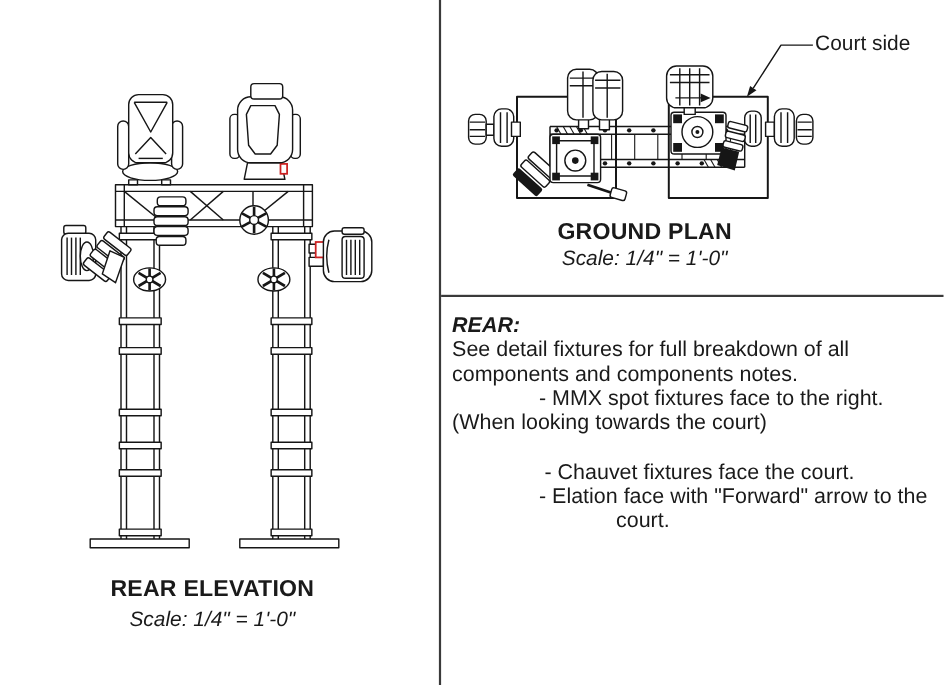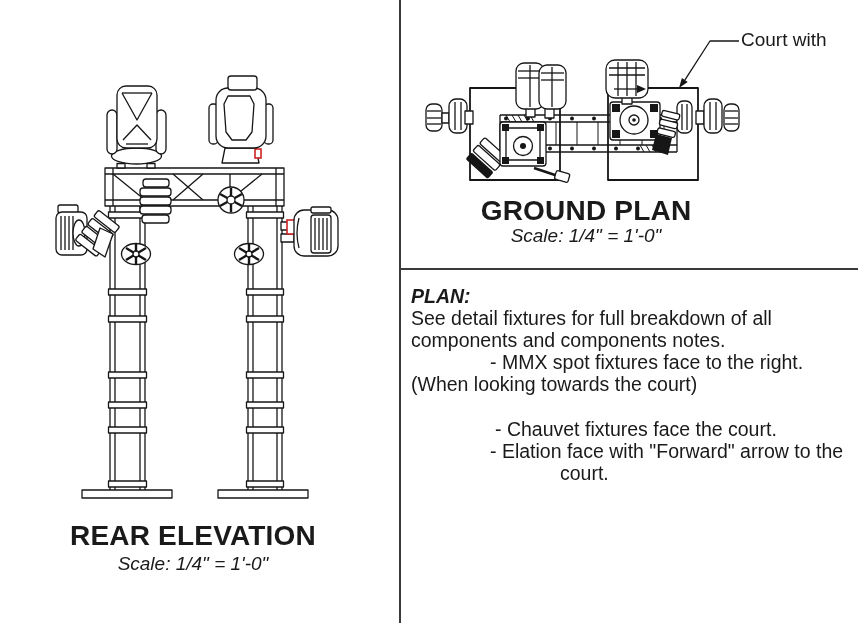--- a/index.html
+++ b/index.html
@@ -4,21 +4,21 @@
 <style>
   html,body{margin:0;padding:0;background:#fff;}
   .sheet{
     position:relative;width:858px;height:623px;background:#fff;overflow:hidden;
     font-family:"Liberation Sans", sans-serif;color:#1a1a1a;
   }
   .abs{position:absolute;}
   .vline{left:399px;top:0;width:2px;height:623px;background:#3a3a3a;}
   .hline{left:401px;top:268px;width:457px;height:2px;background:#3a3a3a;}
   .view-title{
-    font-size:28px;font-weight:bold;line-height:24px;text-align:center;
+    font-size:21px;font-weight:bold;line-height:24px;text-align:center;
     letter-spacing:0.2px;white-space:nowrap;
   }
   .view-scale{
     font-size:19px;font-style:italic;line-height:22px;text-align:center;white-space:nowrap;
   }
   .callout{font-size:19px;line-height:22px;white-space:nowrap;}
   .notes{left:411px;top:285px;width:440px;font-size:19.5px;line-height:22px;}
   .notes .nline{white-space:nowrap;}
   .n-bold-italic{font-weight:bold;font-style:italic;}
   .n-italic{font-style:italic;}
@@ -313,24 +313,24 @@
       <polygon class="bf" points="679,88 687.7,82.1 681.9,78.1"></polygon>
     </g>
   </svg>
 
   <div class="abs view-title" style="left:43px;top:524px;width:300px">REAR ELEVATION</div>
   <div class="abs view-scale" style="left:43px;top:553px;width:300px">Scale: 1/4" = 1'-0"</div>
 
   <div class="abs view-title" style="left:436px;top:199px;width:300px">GROUND PLAN</div>
   <div class="abs view-scale" style="left:436px;top:225px;width:300px">Scale: 1/4" = 1'-0"</div>
 
-  <div class="abs callout" style="left:741px;top:29px">Court with</div>
+  <div class="abs callout" style="left:741px;top:29px">Court side</div>
 
   <div class="abs notes">
-    <div class="nline n-bold-italic">PLAN:</div>
+    <div class="nline n-bold-italic">REAR:</div>
     <div class="nline">See detail fixtures for full breakdown of all</div>
     <div class="nline">components and components notes.</div>
     <div class="nline n-ind1">- MMX spot fixtures face to the right.</div>
     <div class="nline">(When looking towards the court)</div>
     <div class="nline n-ind2">- Chauvet fixtures face the court.</div>
     <div class="nline n-ind1">- Elation face with "Forward" arrow to the</div>
     <div class="nline n-ind3">court.</div>
   </div>
 
   <div class="abs vline"></div>

